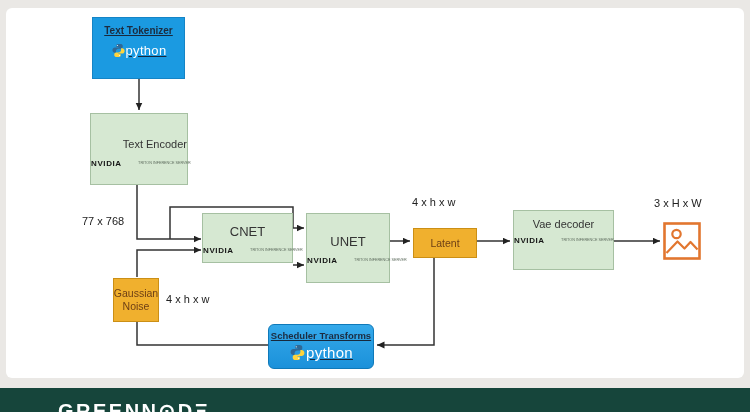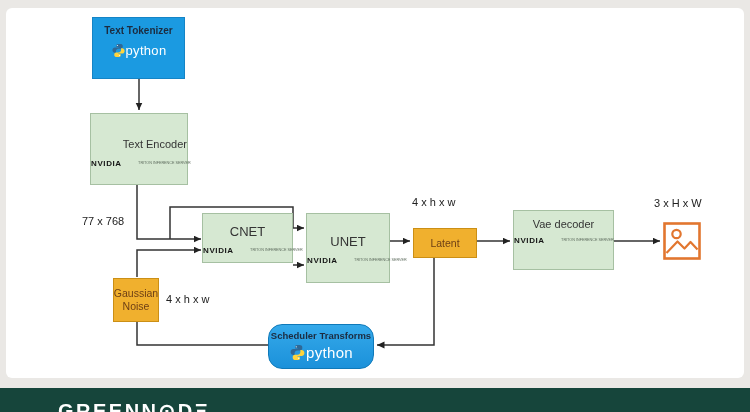--- a/index.html
+++ b/index.html
@@ -14,29 +14,30 @@
     background:#ffffff;border-radius:6px;
   }
   .wires{position:absolute;left:0;top:0;z-index:1;}
   .node{position:absolute;z-index:2;box-sizing:border-box;text-align:center;}
 
   
   .py-box{
     background:#1b9ae1;
     border:1px solid #1484c6;
     color:#17293d;
+    text-decoration:underline;
   }
   .py-box .box-title{font-size:10px;font-weight:bold;padding-top:7px;color:#1c2b3f;}
   .py{display:flex;align-items:center;justify-content:center;gap:0;margin-top:7px;}
   .py-icon{width:15px;height:15px;}
   .py-word{color:#ffffff;font-size:13px;letter-spacing:.3px;}
 
   .scheduler-box{
     background:linear-gradient(180deg,#35a9ea,#1b91da);
-    border:1px solid #0f79b9;border-radius:14px;color:#17293d;
+    border:1px solid #0f79b9;border-radius:6px;color:#17293d;
   }
   .scheduler-box .box-title{font-size:9.5px;padding-top:5px;}
   .scheduler-box .py{margin-top:3px;}
   .scheduler-box .py-word{font-size:15px;}
   .scheduler-box .py-icon{width:17px;height:17px;}
 
   
   .nv-box{
     background:#d6e8d2;
     border:1px solid #a6c0a2;

